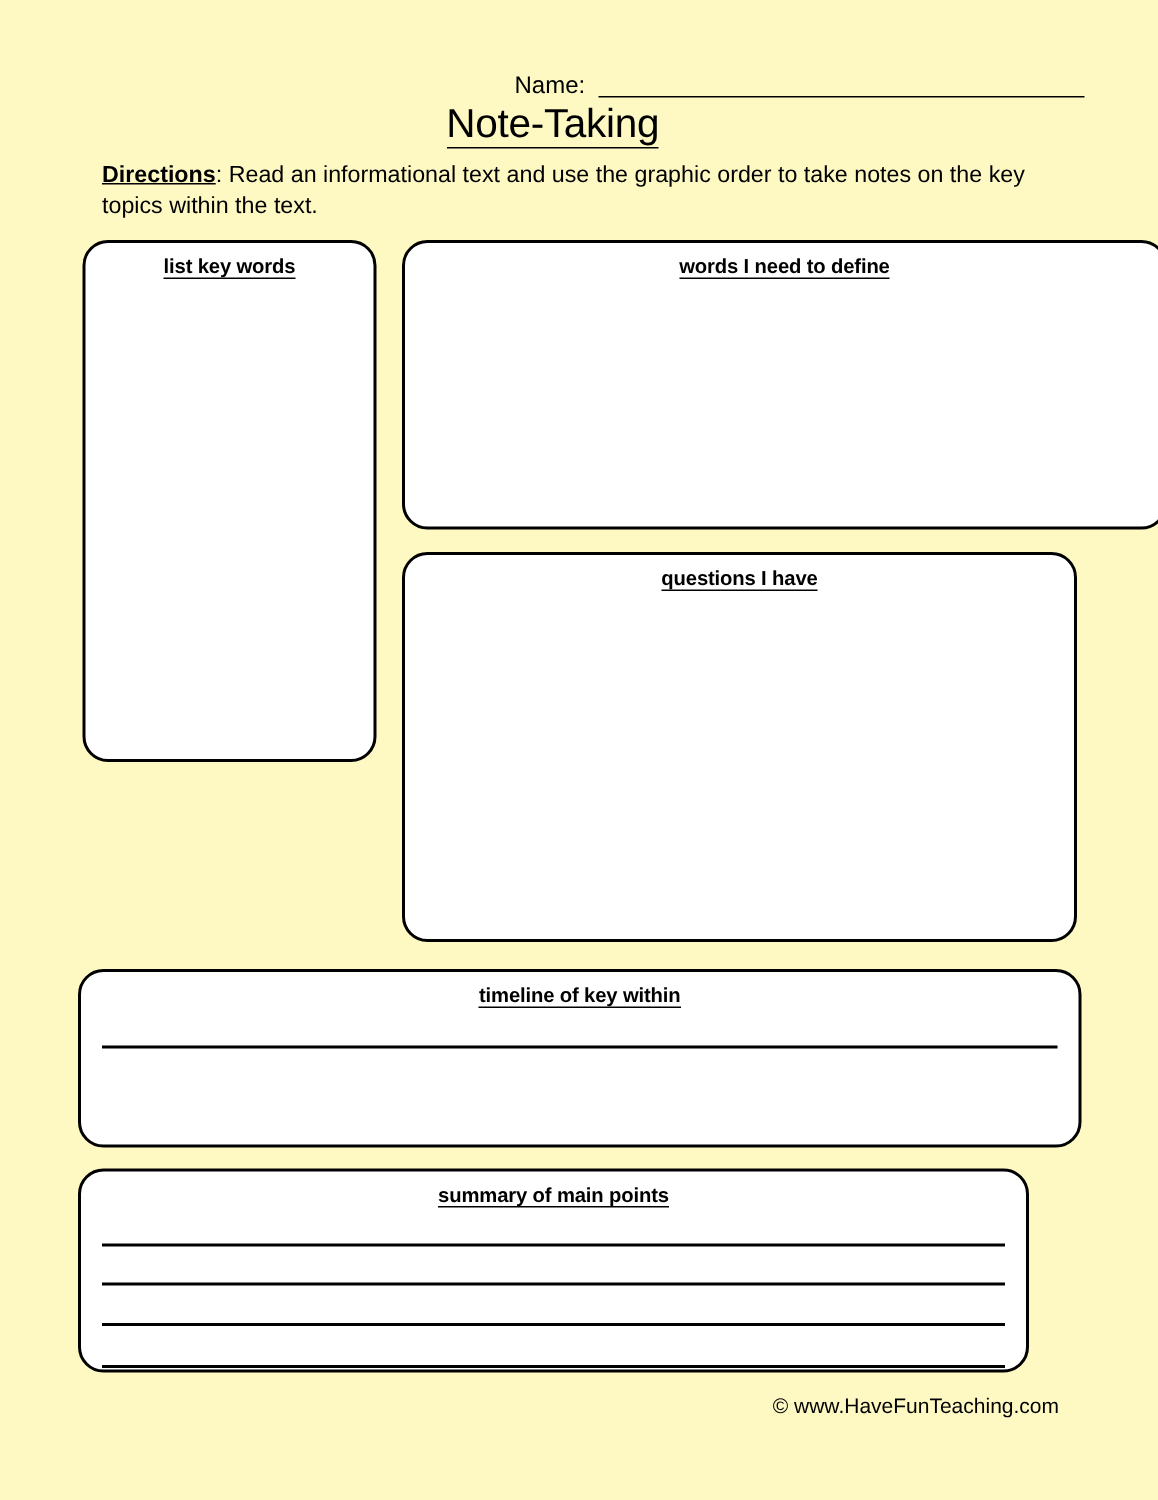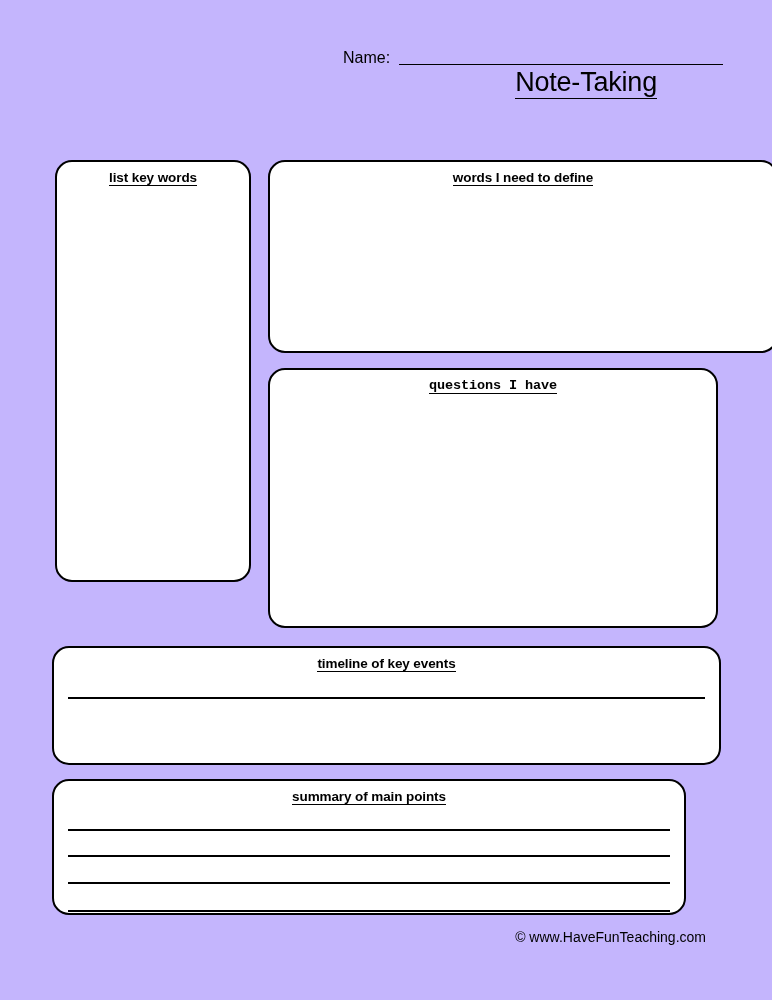--- a/index.html
+++ b/index.html
@@ -11,21 +11,21 @@
   body {
     font-family: "Liberation Sans", sans-serif;
     color: #000000;
     -webkit-font-smoothing: antialiased;
   }
 
   .page {
     position: relative;
     width: 772px;
     height: 1000px;
-    background: #c4b5fd;
+    background: #fef9c3;
     overflow: hidden;
   }
 
   
   .name-row {
     position: absolute;
     left: 343px;
     top: 44px;
     width: 380px;
     height: 24px;
@@ -44,21 +44,22 @@
     border-bottom: 1.6px solid #000;
     margin-left: 9px;
     margin-bottom: 3px;
   }
 
   .worksheet-title {
     position: absolute;
     left: 0;
     top: 66px;
     width: 657px;
-    text-align: right;
+    text-align: center;
+    padding-left: 40px;
   }
   .worksheet-title .title-text {
     font-size: 27px;
     line-height: 32px;
     font-weight: normal;
     letter-spacing: -0.2px;
     border-bottom: 1.7px solid #000;
     padding-bottom: 1px;
   }
 
@@ -92,23 +93,23 @@
     font-size: 13.5px;
     line-height: 16px;
     font-weight: bold;
   }
   .box-title span {
     border-bottom: 1.6px solid #000;
     padding-bottom: 0px;
     letter-spacing: -0.1px;
   }
 
-  #box-keywords   { left: 55px;  top: 160px; width: 196px; height: 422px; text-decoration: underline; }
+  #box-keywords   { left: 55px;  top: 160px; width: 196px; height: 348px; text-decoration: underline; }
   #box-define     { left: 268px; top: 160px; width: 510px; height: 193px; }
-  #box-questions  { left: 268px; top: 368px; width: 450px; height: 260px; font-family: Liberation Mono, monospace; }
+  #box-questions  { left: 268px; top: 368px; width: 450px; height: 260px; }
   #box-timeline   { left: 52px;  top: 646px; width: 669px; height: 119px; }
   #box-summary    { left: 52px;  top: 779px; width: 634px; height: 136px; }
 
   
   .rules {
     position: absolute;
     left: 14px;
     right: 14px;
     top: 0;
     bottom: 0;
@@ -145,20 +146,23 @@
 
   <div class="name-row">
     <span class="name-label">Name:</span>
     <span class="name-rule"></span>
   </div>
 
   <div class="worksheet-title">
     <span class="title-text">Note-Taking</span>
   </div>
 
+  <div class="directions">
+    <span class="dir-label">Directions</span><span>: </span><span>Read an informational text and use the graphic order to take notes on the key topics within the text.</span>
+  </div>
 
   <div class="gbox" id="box-keywords">
     <div class="box-title">
       <span>list key words</span>
     </div>
     <div class="rules"></div>
   </div>
 
   <div class="gbox" id="box-define">
     <div class="box-title">
@@ -169,21 +173,21 @@
 
   <div class="gbox" id="box-questions">
     <div class="box-title">
       <span>questions I have</span>
     </div>
     <div class="rules"></div>
   </div>
 
   <div class="gbox" id="box-timeline">
     <div class="box-title">
-      <span>timeline of key events</span>
+      <span>timeline of key within</span>
     </div>
     <div class="rules">
       <div class="rule r0"></div>
     </div>
   </div>
 
   <div class="gbox" id="box-summary">
     <div class="box-title">
       <span>summary of main points</span>
     </div>

